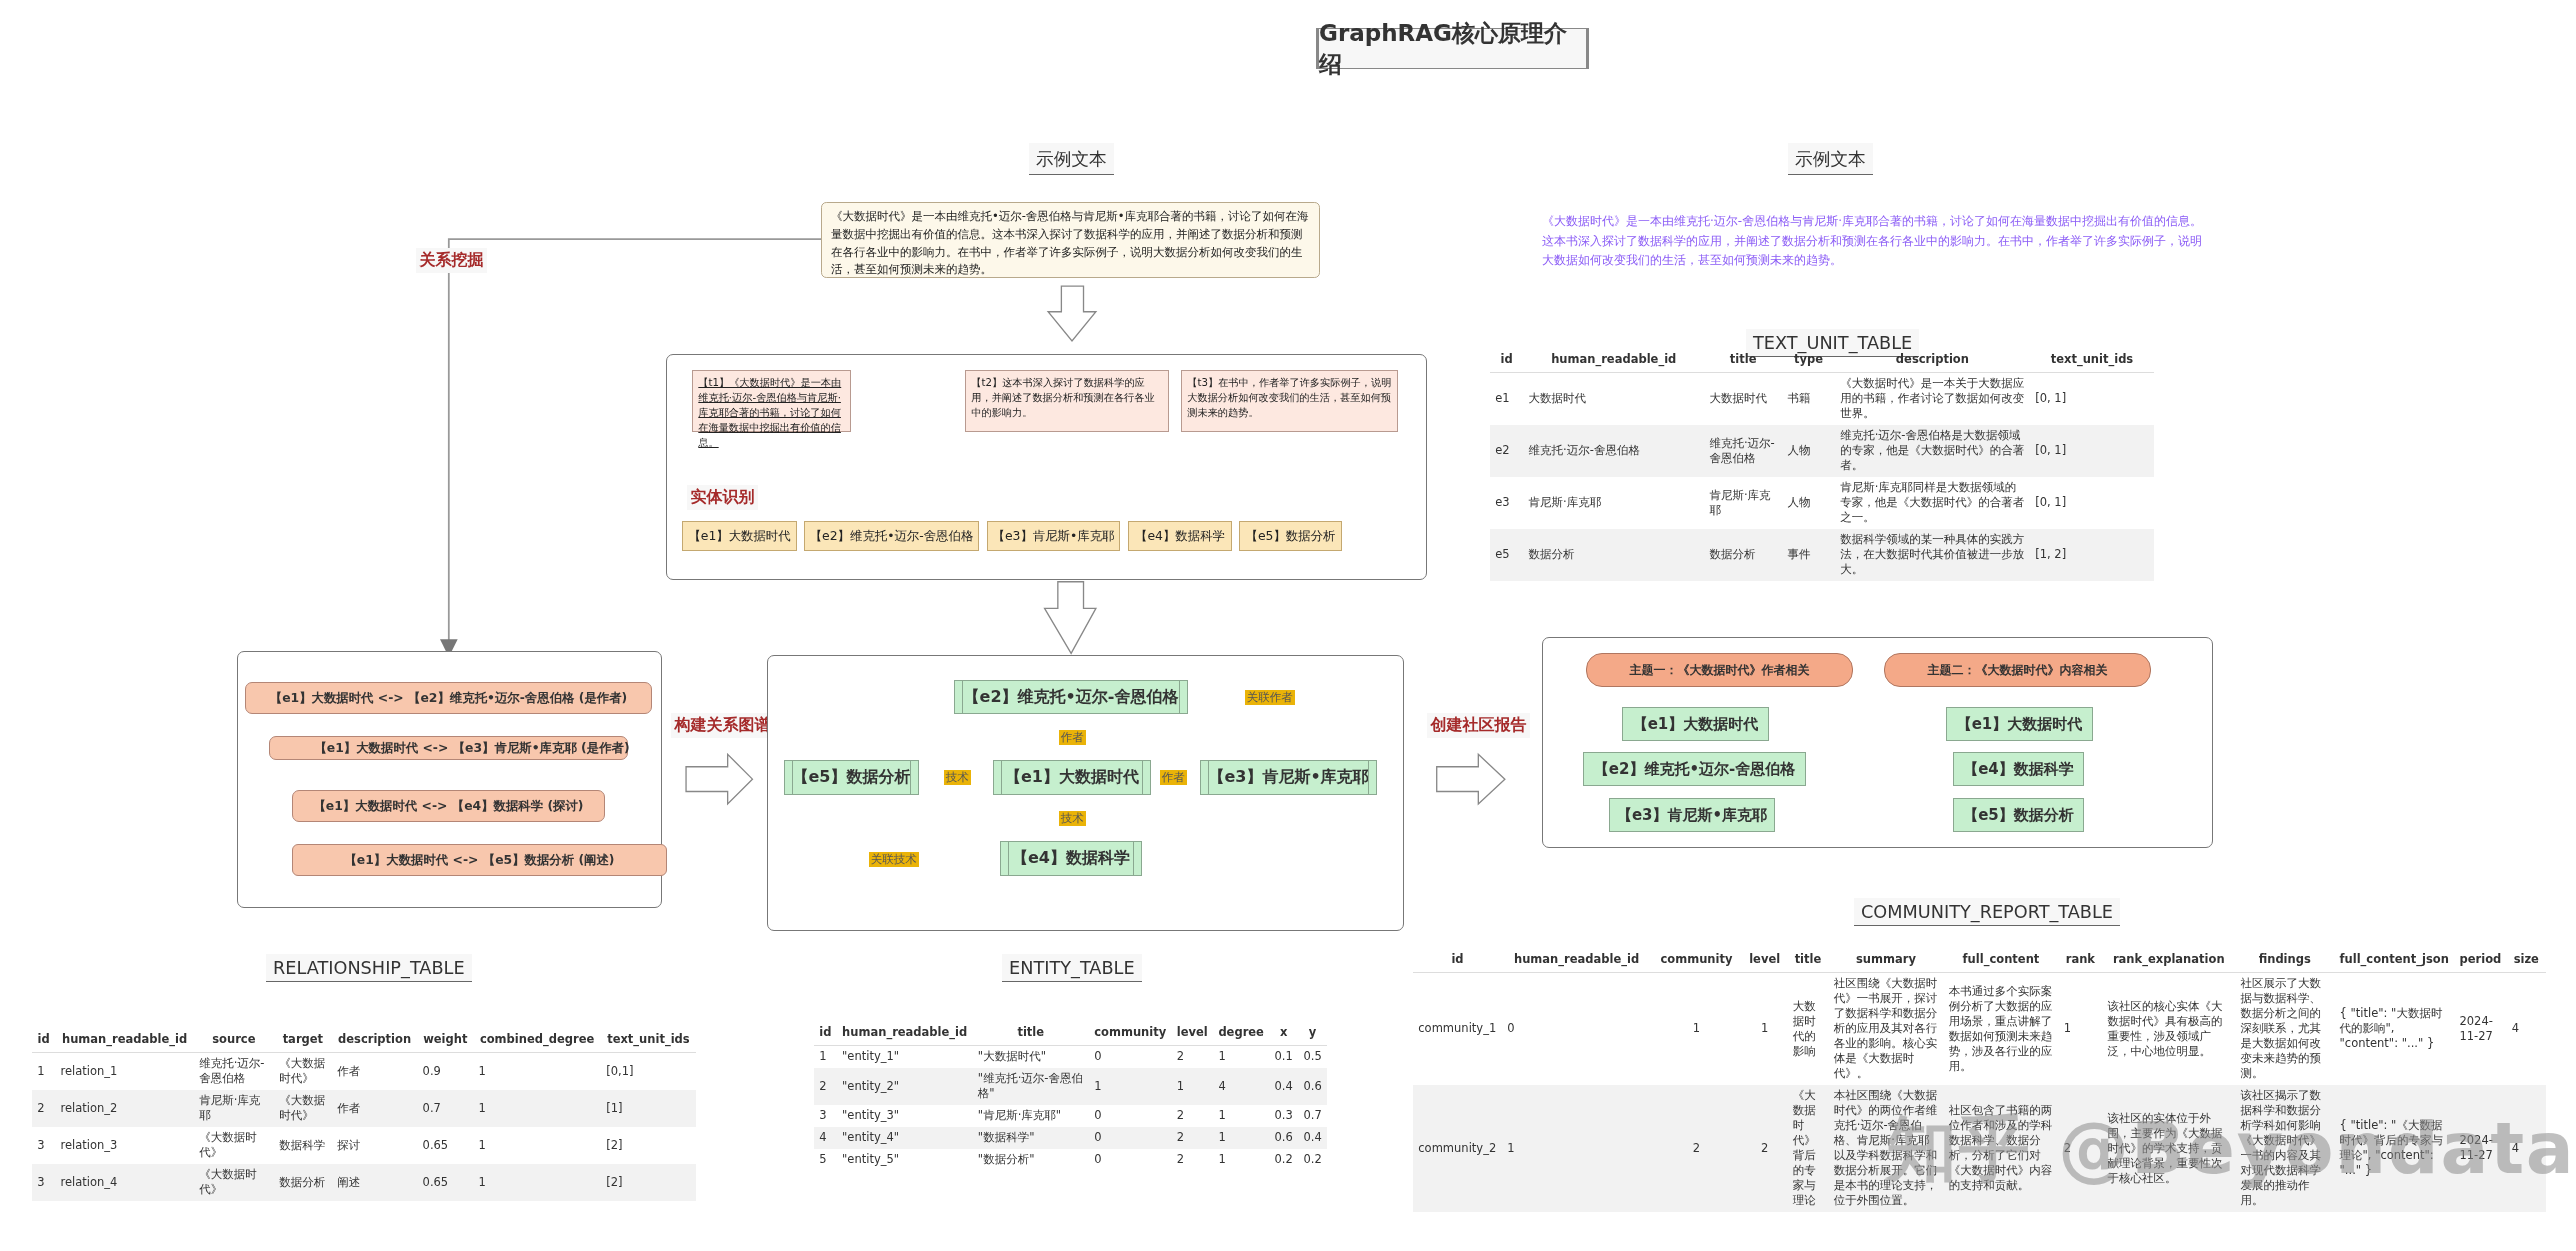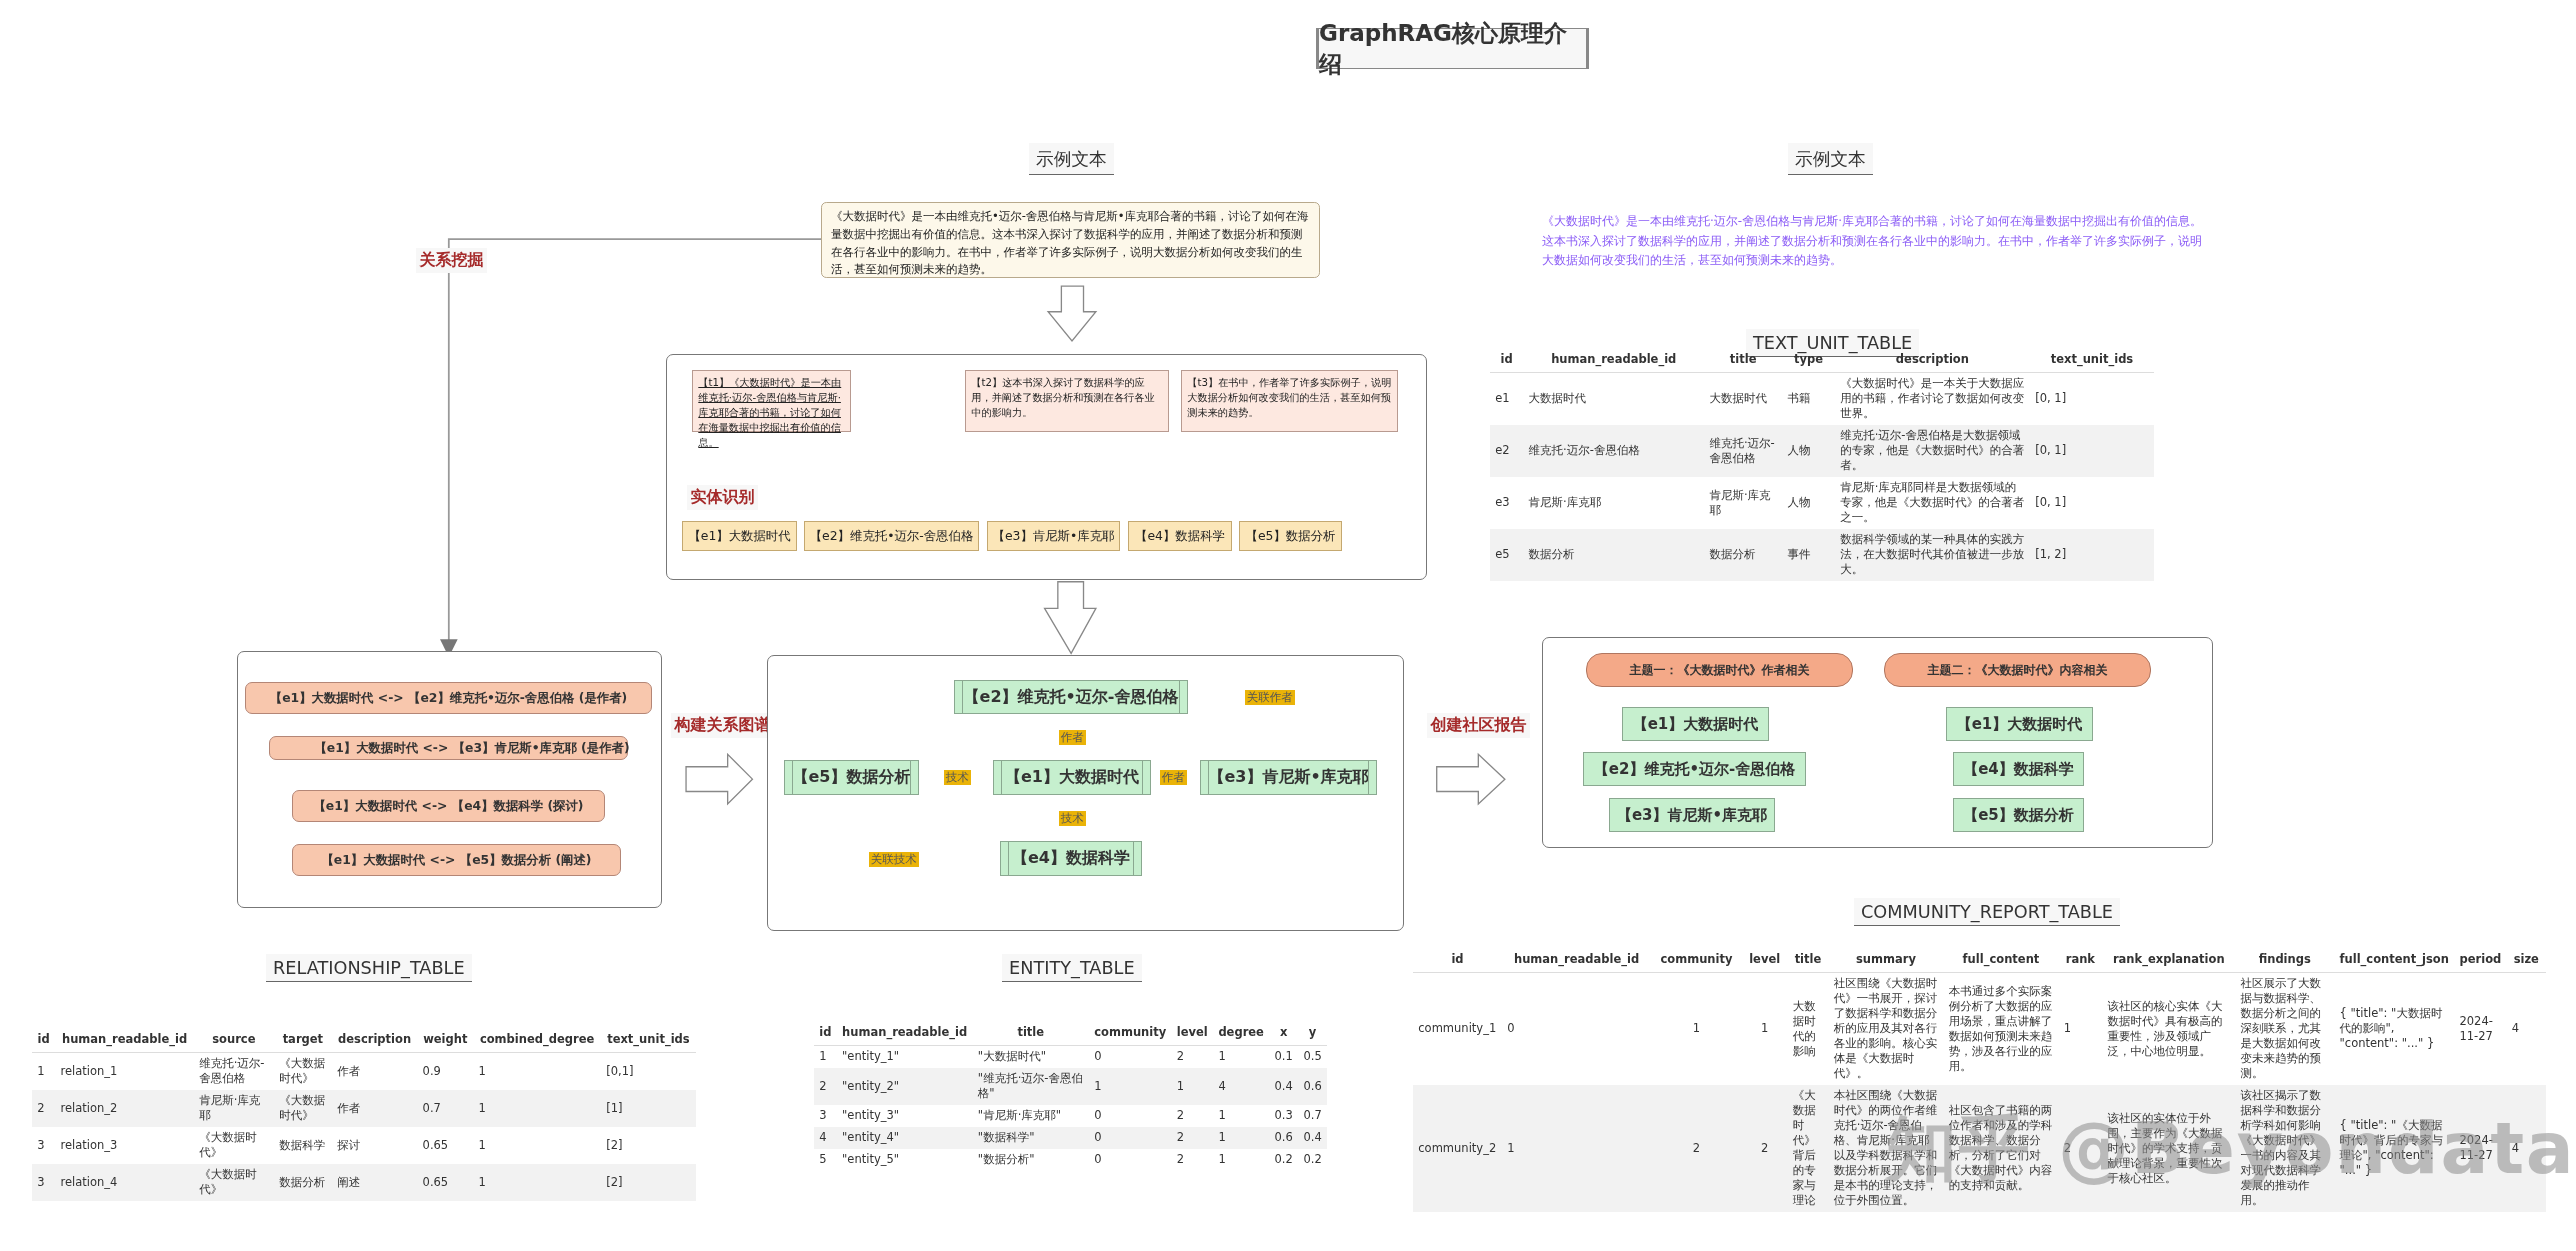--- a/index.html
+++ b/index.html
@@ -85,21 +85,21 @@
 <div class="abs ebox" style="left:682px; top:521px; width:115px; height:30px;">【e1】大数据时代</div>
 <div class="abs ebox" style="left:804px; top:521px; width:175px; height:30px;">【e2】维克托•迈尔-舍恩伯格</div>
 <div class="abs ebox" style="left:987px; top:521px; width:133px; height:30px;">【e3】肯尼斯•库克耶</div>
 <div class="abs ebox" style="left:1128px; top:521px; width:104px; height:30px;">【e4】数据科学</div>
 <div class="abs ebox" style="left:1239px; top:521px; width:103px; height:30px;">【e5】数据分析</div>
 
 <div class="abs container" style="left:237px; top:651px; width:425px; height:257px;"></div>
 <div class="abs rel" style="left:245px; top:682px; width:407px; height:32px;">【e1】大数据时代 &lt;-&gt; 【e2】维克托•迈尔-舍恩伯格 (是作者)</div>
 <div class="abs rel" style="left:269px; top:736px; width:359px; height:24px;padding-left:47px;">【e1】大数据时代 &lt;-&gt; 【e3】肯尼斯•库克耶 (是作者)</div>
 <div class="abs rel" style="left:292px; top:790px; width:313px; height:32px;">【e1】大数据时代 &lt;-&gt; 【e4】数据科学 (探讨)</div>
-<div class="abs rel" style="left:292px; top:844px; width:329px; height:32px;">【e1】大数据时代 &lt;-&gt; 【e5】数据分析 (阐述)</div>
+<div class="abs rel" style="left:292px; top:844px; width:375px; height:32px;border-radius:6px;">【e1】大数据时代 &lt;-&gt; 【e5】数据分析 (阐述)</div>
 
 <div class="abs red-label" style="left:671px; top:713px;">构建关系图谱</div>
 
 <div class="abs container" style="left:767px; top:655px; width:637px; height:276px;"></div>
 <div class="abs gnode" style="left:954px; top:680px; width:234px; height:34px;">【e2】维克托•迈尔-舍恩伯格</div>
 <div class="abs gnode" style="left:784px; top:760px; width:135px; height:35px;">【e5】数据分析</div>
 <div class="abs gnode" style="left:993px; top:760px; width:158px; height:35px;">【e1】大数据时代</div>
 <div class="abs gnode" style="left:1200px; top:760px; width:177px; height:35px;">【e3】肯尼斯•库克耶</div>
 <div class="abs gnode" style="left:1000px; top:841px; width:142px; height:35px;">【e4】数据科学</div>
 

